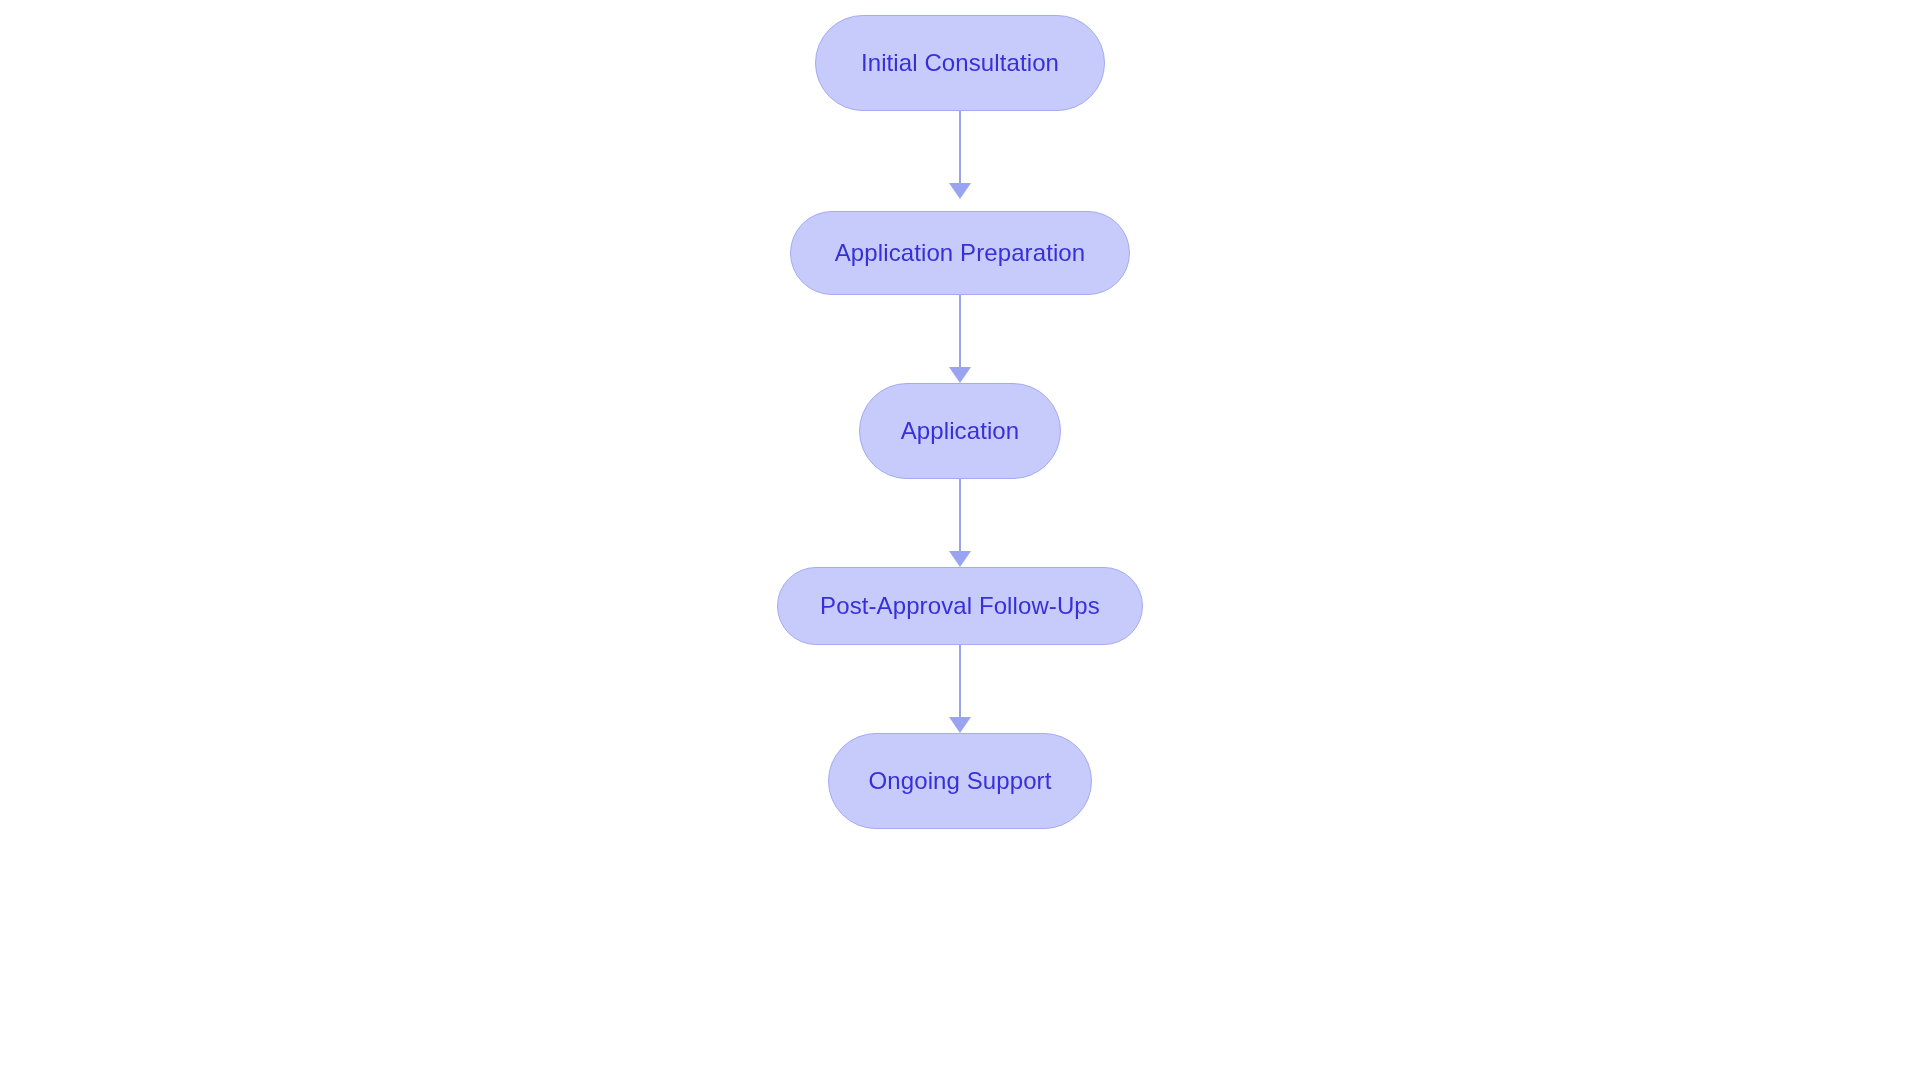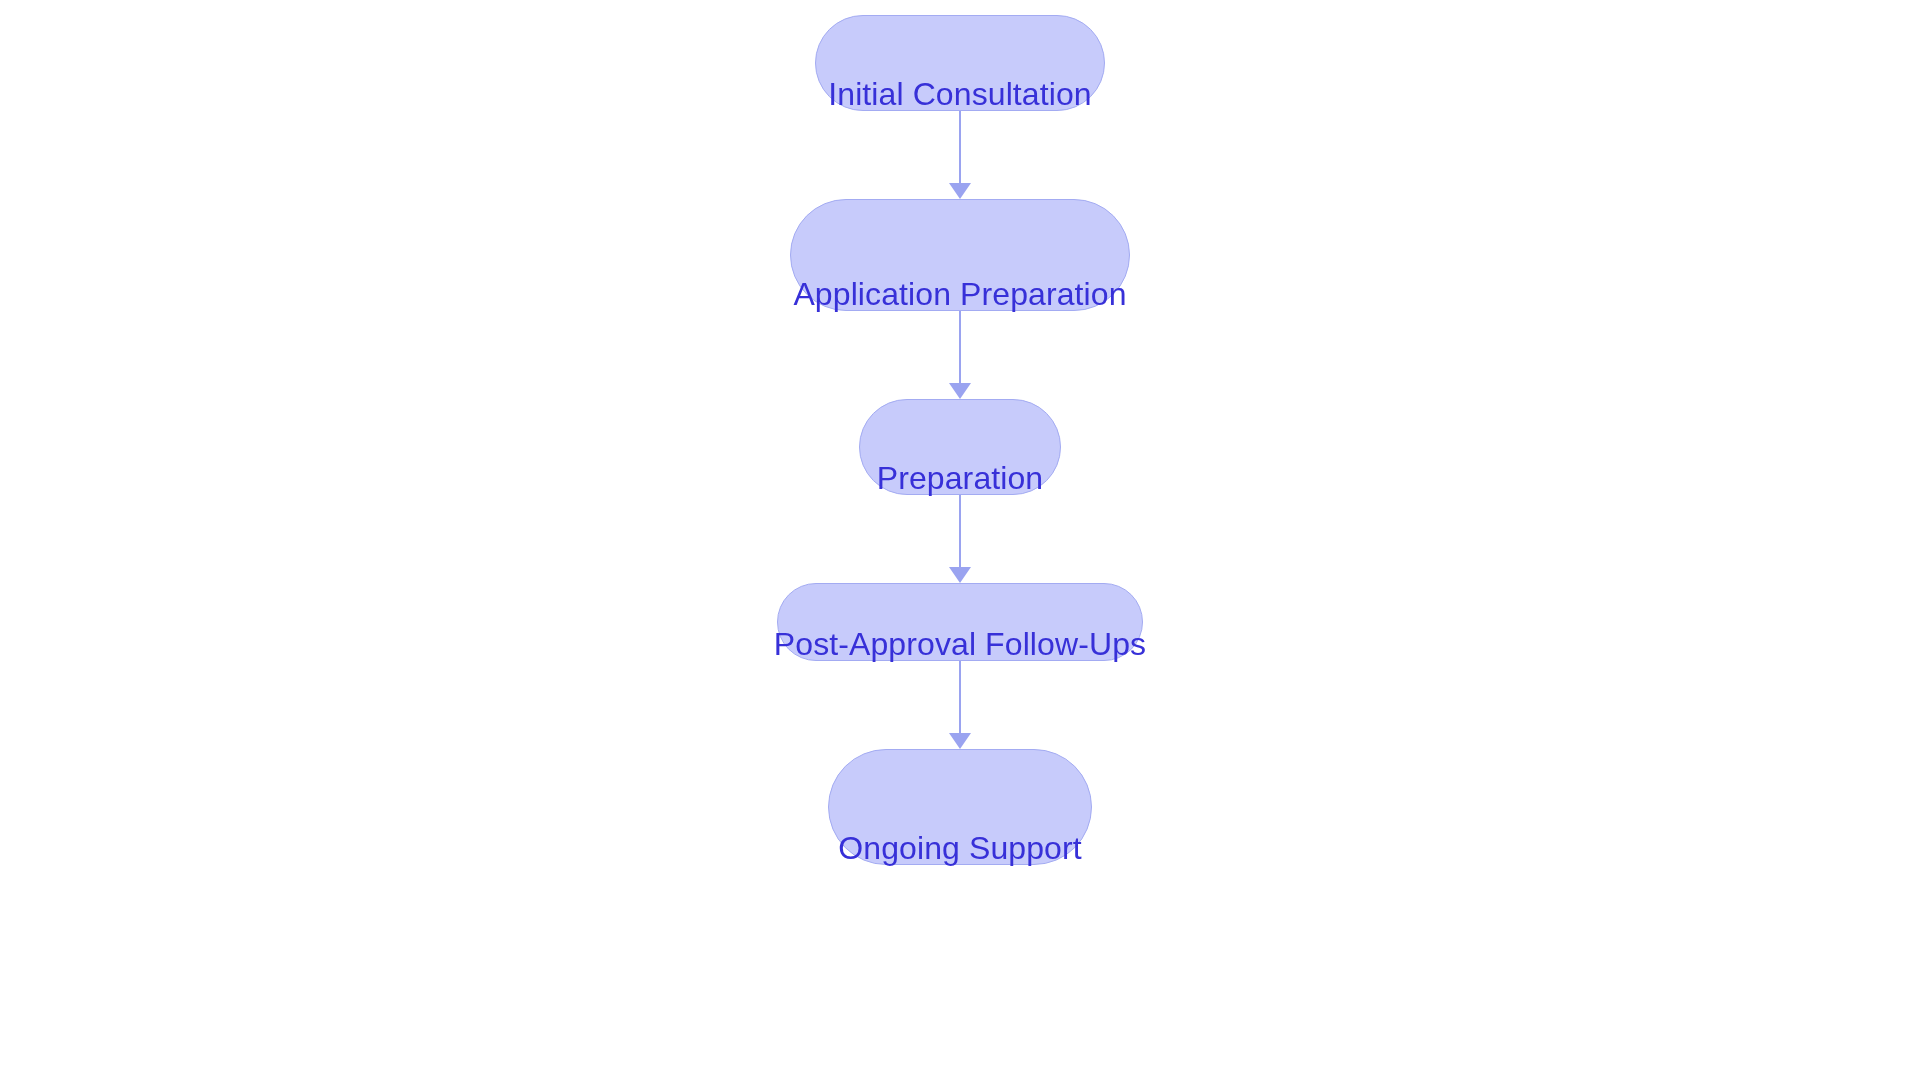--- a/index.html
+++ b/index.html
@@ -25,43 +25,43 @@
     align-items: center;
     justify-content: flex-start;
   }
 
   .flow-node {
     box-sizing: border-box;
     background: #c7cbfb;
     border: 1.6px solid #a3abf2;
     border-radius: 999px;
     display: flex;
-    align-items: flex-end;
+    align-items: center;
     justify-content: center;
     color: #3730d8;
     font-family: "Liberation Sans", sans-serif;
-    font-size: 32px;
+    font-size: 24px;
     font-weight: 400;
     letter-spacing: 0.1px;
     white-space: nowrap;
     padding: 0 34px;
   }
 
   .node-label {
     color: #3730d8;
     line-height: 1;
     pointer-events: none;
   }
 
   
   .node-0 { width: 290px; height: 96px; }
-  .node-1 { width: 340px; height: 112px; }
+  .node-1 { width: 340px; height: 84px; margin-top: 12px; }
   .node-2 { width: 202px; height: 96px; }
   .node-3 { width: 366px; height: 78px; }
-  .node-4 { width: 264px; height: 116px; }
+  .node-4 { width: 264px; height: 96px; }
 
   
   .flow-connector {
     position: relative;
     display: flex;
     flex-direction: column;
     align-items: center;
     justify-content: flex-start;
   }
   .connector-line {
@@ -104,21 +104,21 @@
   <div class="flow-node node-1">
     <span class="node-label">Application Preparation</span>
   </div>
 
   <div class="flow-connector gap-1">
     <div class="connector-line"></div>
     <div class="connector-arrowhead"></div>
   </div>
 
   <div class="flow-node node-2">
-    <span class="node-label">Preparation</span>
+    <span class="node-label">Application</span>
   </div>
 
   <div class="flow-connector gap-2">
     <div class="connector-line"></div>
     <div class="connector-arrowhead"></div>
   </div>
 
   <div class="flow-node node-3">
     <span class="node-label">Post-Approval Follow-Ups</span>
   </div>

